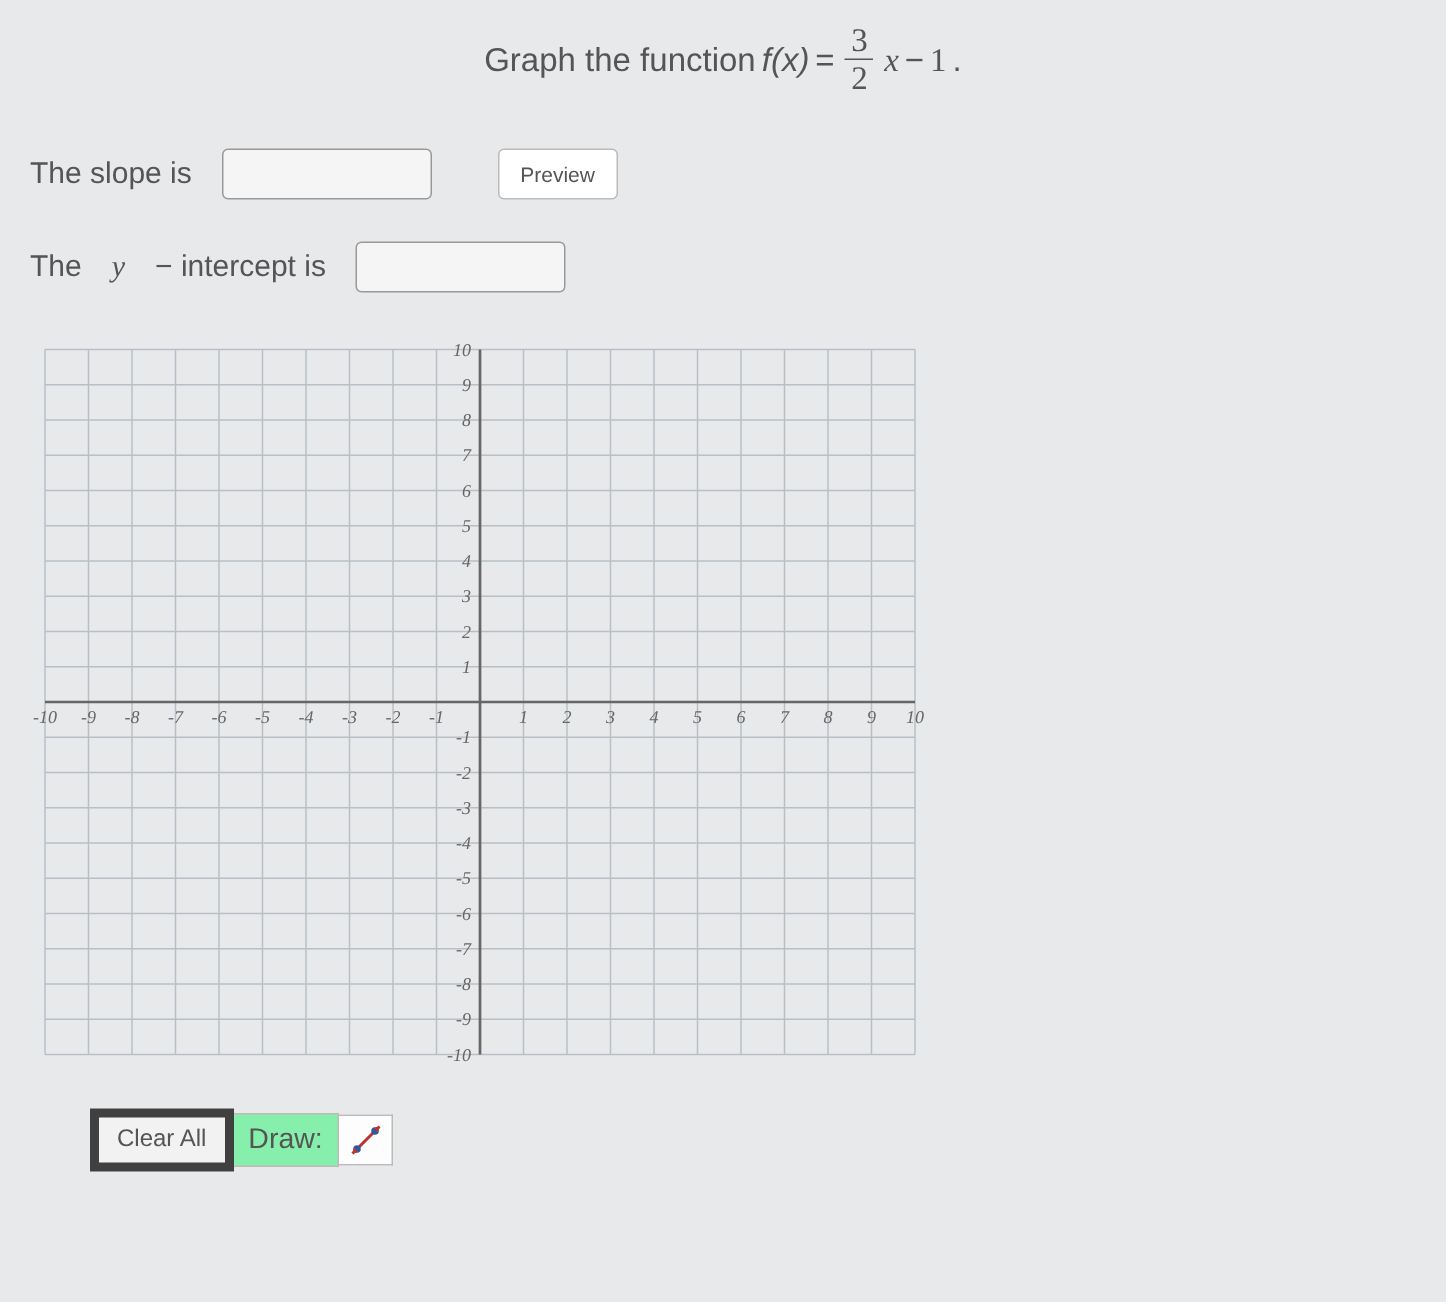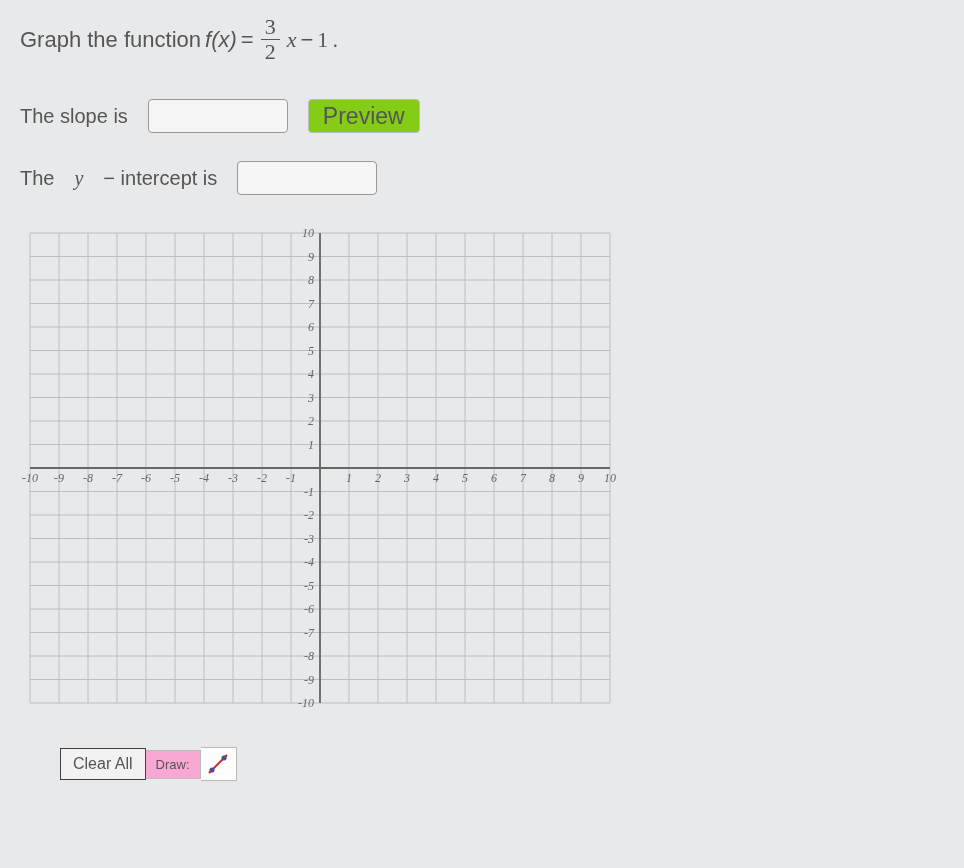--- a/index.html
+++ b/index.html
@@ -13,20 +13,21 @@
     width: 964px;
     height: 868px;
     overflow: hidden;
   }
   .prompt-line {
     display: flex;
     align-items: center;
     gap: 4px;
     margin-bottom: 36px;
     font-size: 22px;
+    justify-content: center;
   }
   .math-fx { font-family: Liberation Sans, sans-serif; font-style: italic; }
   .frac {
     display: inline-flex;
     flex-direction: column;
     align-items: center;
     font-style: normal;
     font-family: 'Times New Roman', serif;
     vertical-align: middle;
     line-height: 1;
@@ -46,57 +47,58 @@
     border: 1px solid #999;
     border-radius: 4px;
     height: 34px;
     width: 140px;
     background: #f5f5f5;
     padding: 4px 8px;
     font-size: 16px;
   }
   button.preview {
     border: 1px solid #bbb;
-    background: #84cc16;
+    background: #ffffff;
     color: #555;
     border-radius: 4px;
     height: 34px;
     padding: 0 14px;
-    font-size: 23px;
+    font-size: 14px;
     cursor: pointer;
+    margin-left: 24px;
   }
   .math-var { font-family: 'Times New Roman', serif; font-style: italic; }
   .graph-area {
     position: relative;
     width: 600px;
     height: 560px;
     margin-top: 6px;
   }
   .toolbar {
     position: absolute;
     left: 40px;
     bottom: 2px;
     display: flex;
     align-items: center;
     gap: 0;
   }
   .toolbar .btn {
-    border: 1px solid #404040;
+    border: 6px solid #404040;
     background: #f2f2f2;
     color: #555;
     font-size: 16px;
     padding: 6px 12px;
     cursor: pointer;
   }
   .toolbar .label {
     border: 1px solid #bbb;
     border-left: none;
-    background: #f9a8d4;
-    color: #555;
-    font-size: 13px;
+    background: #86efac;
+    color: #555;
+    font-size: 19px;
     padding: 6px 10px;
   }
   .toolbar .tool {
     border: 1px solid #bbb;
     border-left: none;
     background: #fdfdfd;
     width: 36px;
     height: 34px;
     display: flex;
     align-items: center;

